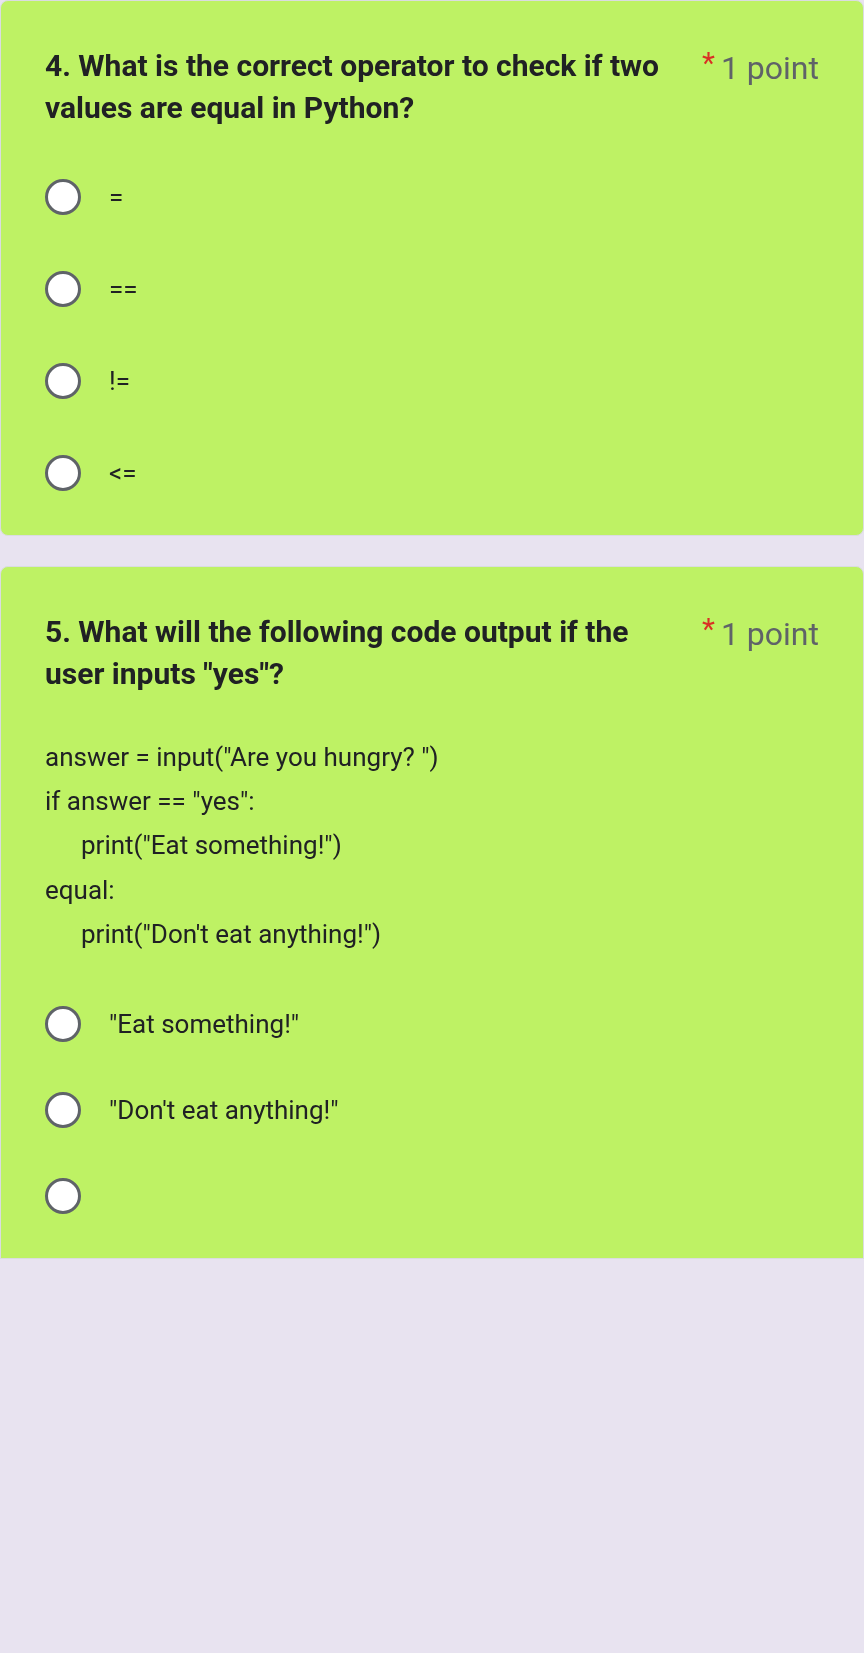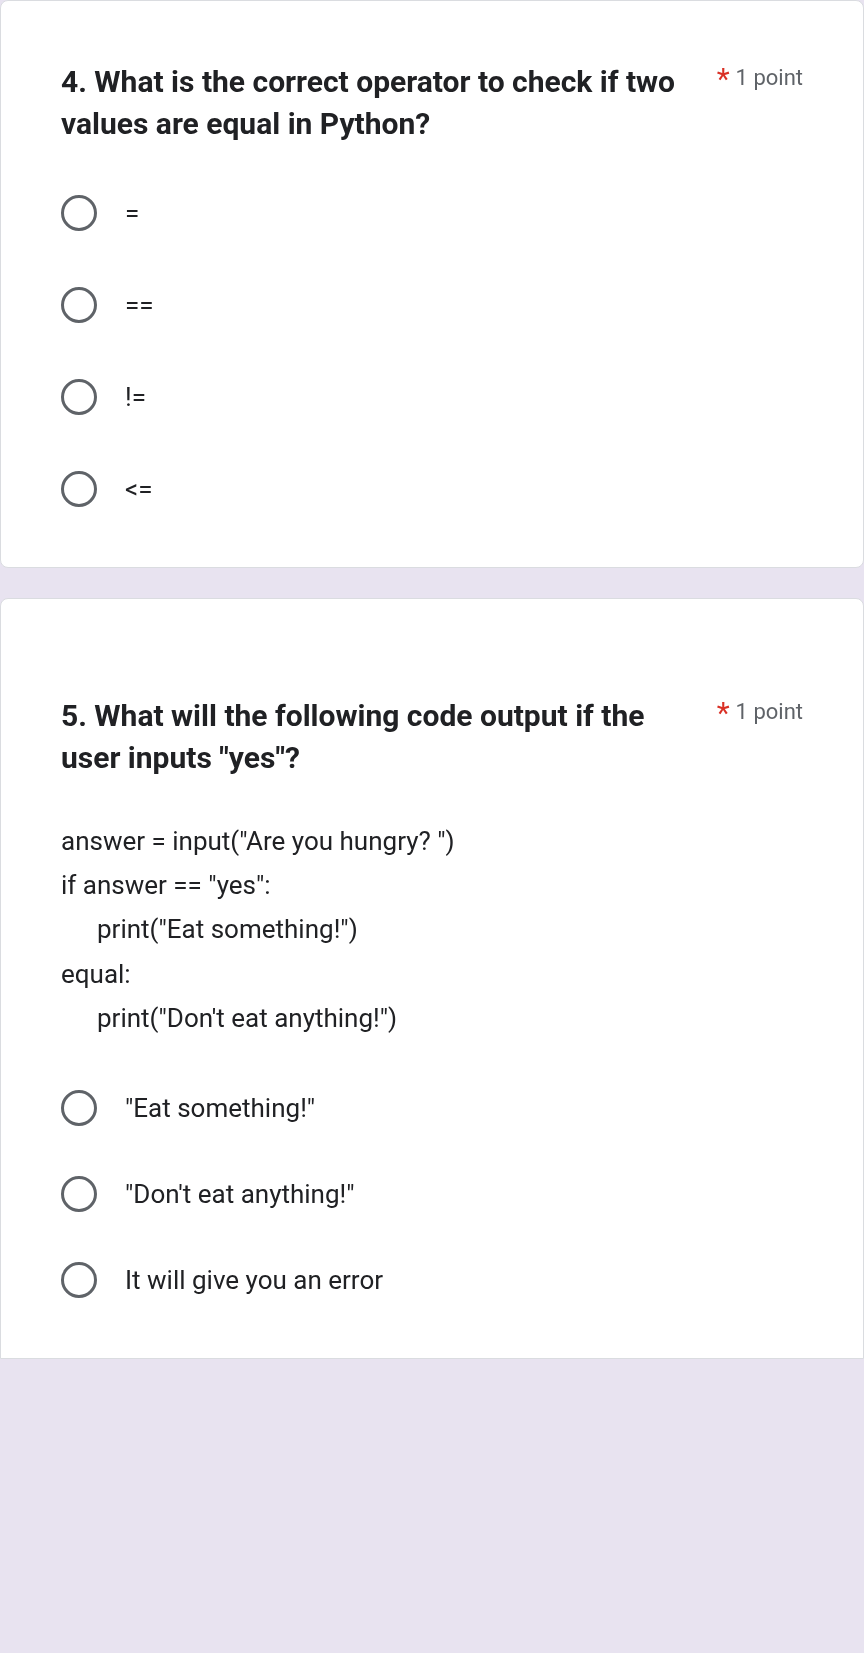--- a/index.html
+++ b/index.html
@@ -7,23 +7,23 @@
       padding: 0;
       box-sizing: border-box;
     }
     body {
       font-family: 'Google Sans', Roboto, Arial, sans-serif;
       background-color: #e8e3f0;
       width: 864px;
       color: #202124;
     }
     .card {
-      background: #ffffff;
+      background: #bef264;
       border-radius: 8px;
-      padding: 60px;
+      padding: 44px;
       margin-bottom: 30px;
       border: 1px solid #dadce0;
     }
     .question-header {
       display: flex;
       align-items: flex-start;
       margin-bottom: 50px;
     }
     .question-text {
       font-size: 30px;
@@ -33,21 +33,21 @@
       color: #202124;
     }
     .required {
       color: #d93025;
       font-size: 30px;
       margin-left: 10px;
       margin-right: 6px;
     }
     .points {
       color: #5f6368;
-      font-size: 22px;
+      font-size: 32px;
       white-space: nowrap;
       padding-top: 4px;
     }
     .description {
       font-size: 26px;
       line-height: 1.7;
       margin-bottom: 50px;
       color: #202124;
     }
     .options {
@@ -101,21 +101,21 @@
       <span class="option-label">!=</span>
     </div>
     <div class="option">
       <div class="radio"></div>
       <span class="option-label">&lt;=</span>
     </div>
   </div>
 </div>
 
 <div class="card" style="margin-bottom:0; border-bottom-left-radius:0; border-bottom-right-radius:0;">
-  <div class="question-header" style="margin-bottom:40px;margin-top:36px;">
+  <div class="question-header" style="margin-bottom:40px;">
     <div class="question-text">5. What will the following code output if the user inputs "yes"?</div>
     <span class="required">*</span>
     <span class="points">1 point</span>
   </div>
   <div class="description">
     <div>answer = input("Are you hungry? ")</div>
     <div>if answer == "yes":</div>
     <div><span class="indent"></span><span>print("Eat something!")</span></div>
     <div>equal:</div>
     <div><span class="indent"></span><span>print("Don't eat anything!")</span></div>
@@ -124,16 +124,15 @@
     <div class="option">
       <div class="radio"></div>
       <span class="option-label">"Eat something!"</span>
     </div>
     <div class="option">
       <div class="radio"></div>
       <span class="option-label">"Don't eat anything!"</span>
     </div>
     <div class="option">
       <div class="radio"></div>
-      <span class="option-label">It will give you an error</span>
     </div>
   </div>
 </div>
 
 </body></html>

